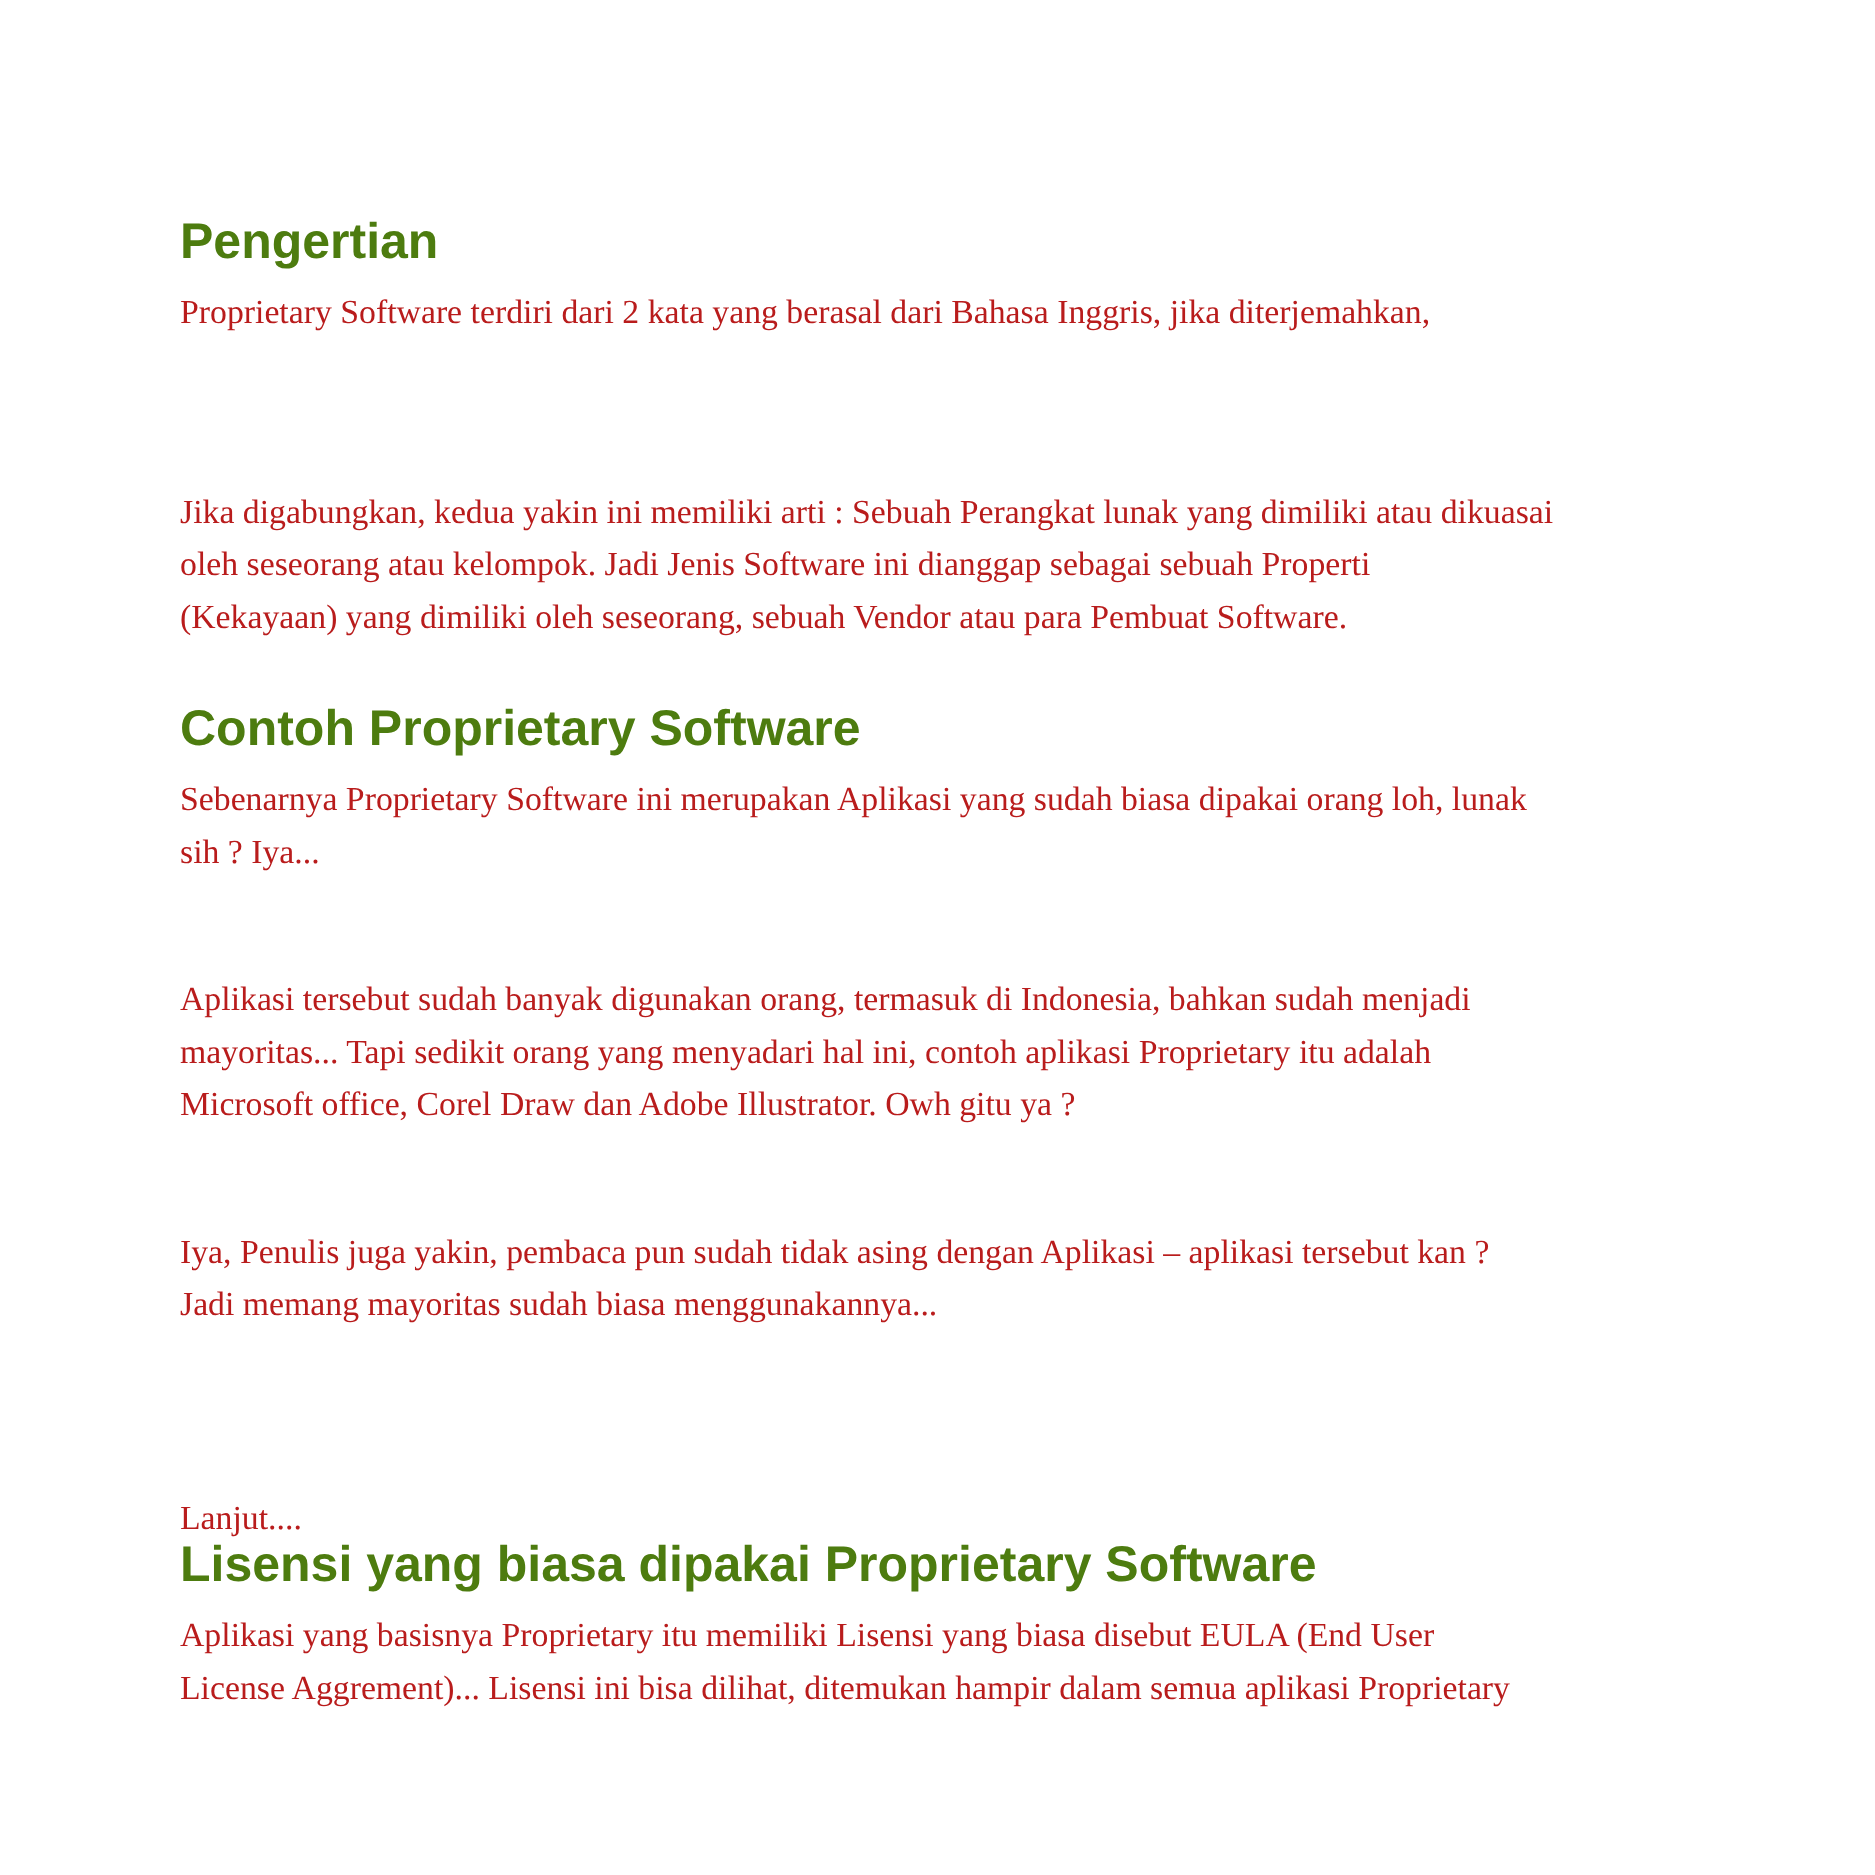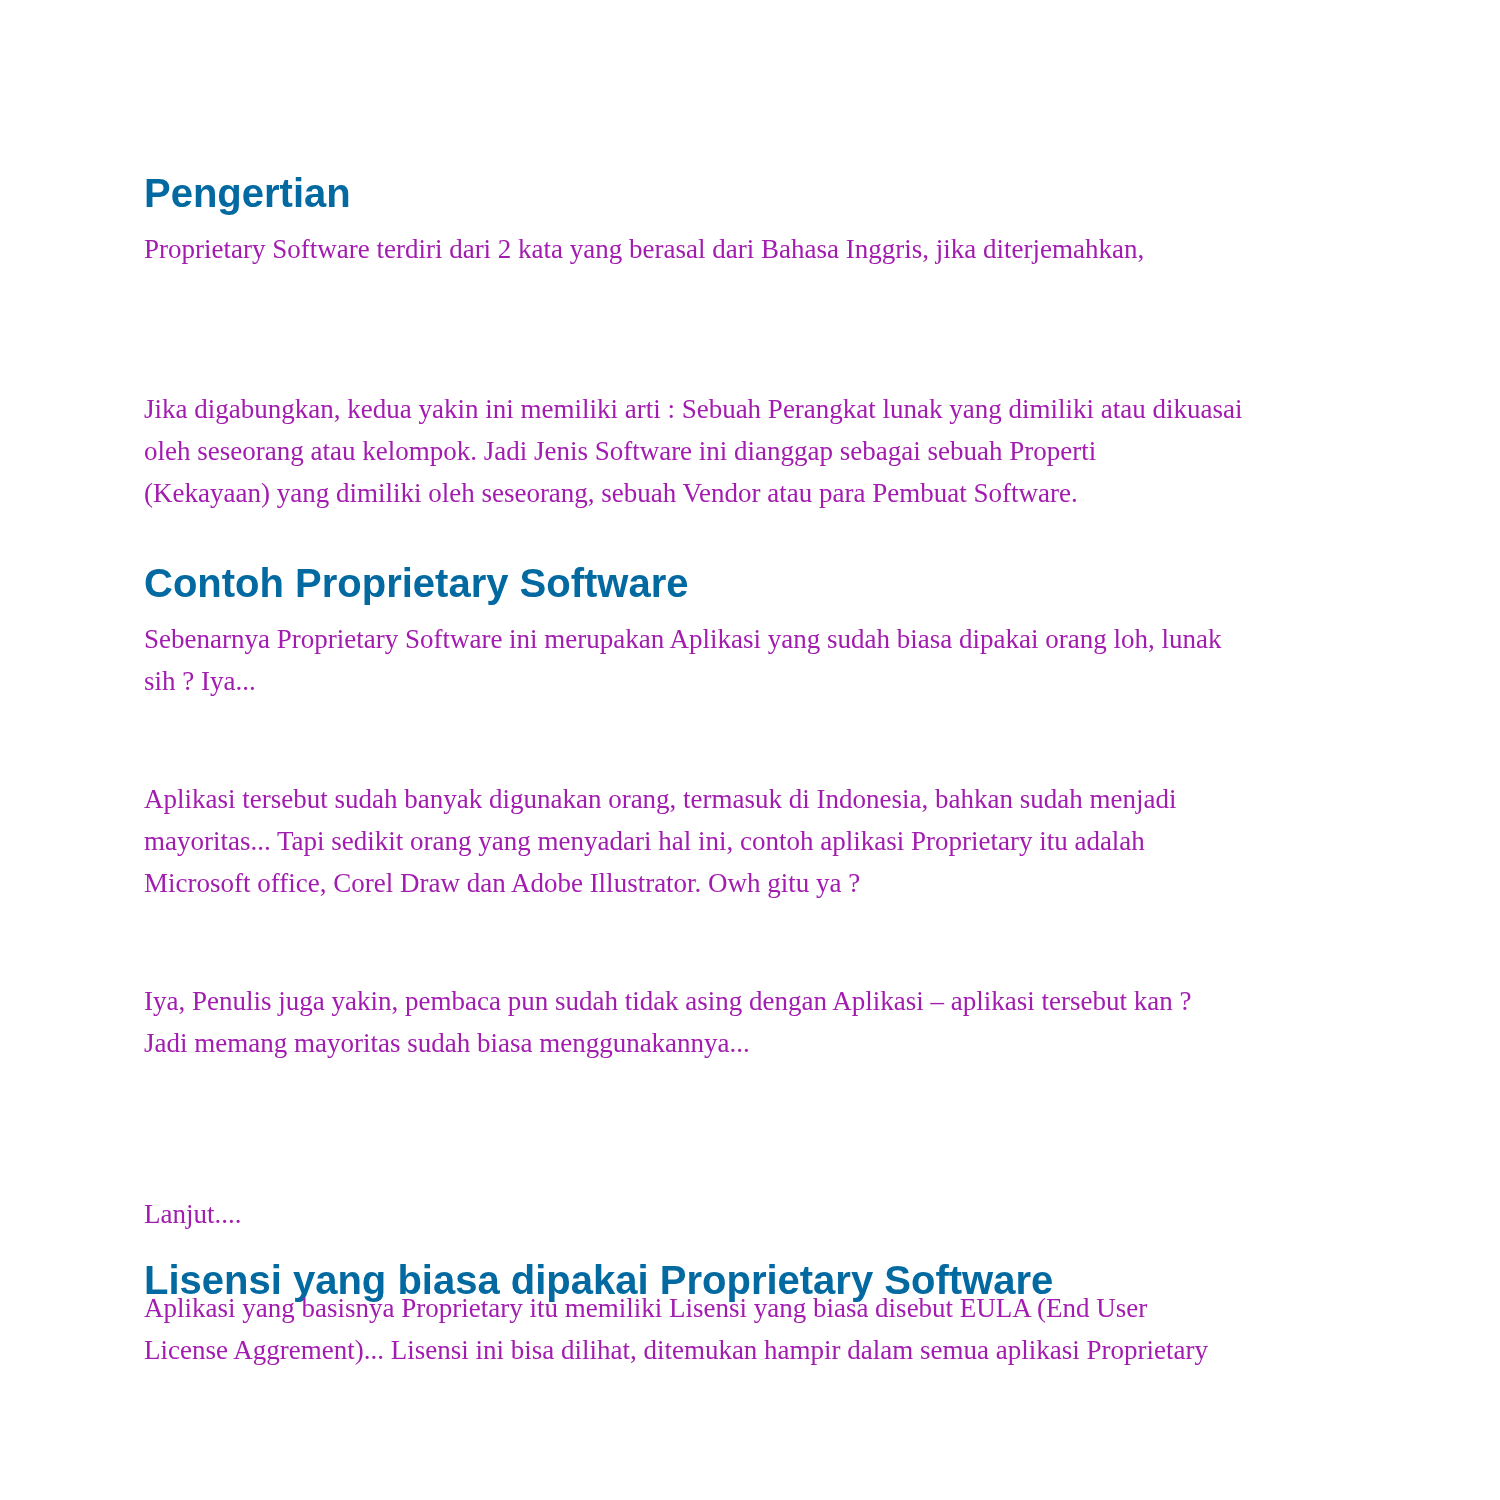--- a/index.html
+++ b/index.html
@@ -1,27 +1,27 @@
 <!DOCTYPE html>
 <html><head>
   <meta charset="utf-8">
   <style>
     html, body { margin: 0; padding: 0; background: #ffffff; }
     body { width: 1500px; height: 1500px; overflow: hidden; position: relative; }
     .page { position: absolute; left: 144px; top: 0; width: 1220px; }
     .heading {
       position: absolute; left: 0;
       font-family: "Liberation Sans", sans-serif;
-      font-weight: bold; font-size: 40px; color: #0369a1;
+      font-weight: bold; font-size: 40px; color: #4d7c0f;
       margin: 0; line-height: 48px; white-space: nowrap;
     }
     .para {
       position: absolute; left: 0; width: 1220px;
       font-family: "Liberation Serif", serif;
-      font-size: 27px; line-height: 42px; color: #a21caf; margin: 0;
+      font-size: 27px; line-height: 42px; color: #b91c1c; margin: 0;
     }
     .para .line { display: block; white-space: nowrap; }
   </style>
 </head>
 <body>
 
 <div class="page">
   <h2 class="heading" style="top:169px">Pengertian</h2>
   <p class="para" style="top:228px">
     <span class="line">Proprietary Software terdiri dari 2 kata yang berasal dari Bahasa Inggris, jika diterjemahkan,</span>
@@ -43,18 +43,18 @@
     <span class="line">Microsoft office, Corel Draw dan Adobe Illustrator. Owh gitu ya ?</span>
   </p>
   <p class="para" style="top:980px">
     <span class="line">Iya, Penulis juga yakin, pembaca pun sudah tidak asing dengan Aplikasi – aplikasi tersebut kan ?</span>
     <span class="line">Jadi memang mayoritas sudah biasa menggunakannya...</span>
   </p>
   <p class="para" style="top:1193px">
     <span class="line">Lanjut....</span>
   </p>
 
-  <h2 class="heading" style="top:1256px">Lisensi yang biasa dipakai Proprietary Software</h2>
+  <h2 class="heading" style="top:1228px">Lisensi yang biasa dipakai Proprietary Software</h2>
   <p class="para" style="top:1287px">
     <span class="line">Aplikasi yang basisnya Proprietary itu memiliki Lisensi yang biasa disebut EULA (End User</span>
     <span class="line">License Aggrement)... Lisensi ini bisa dilihat, ditemukan hampir dalam semua aplikasi Proprietary</span>
   </p>
 </div>
 
 </body></html>

